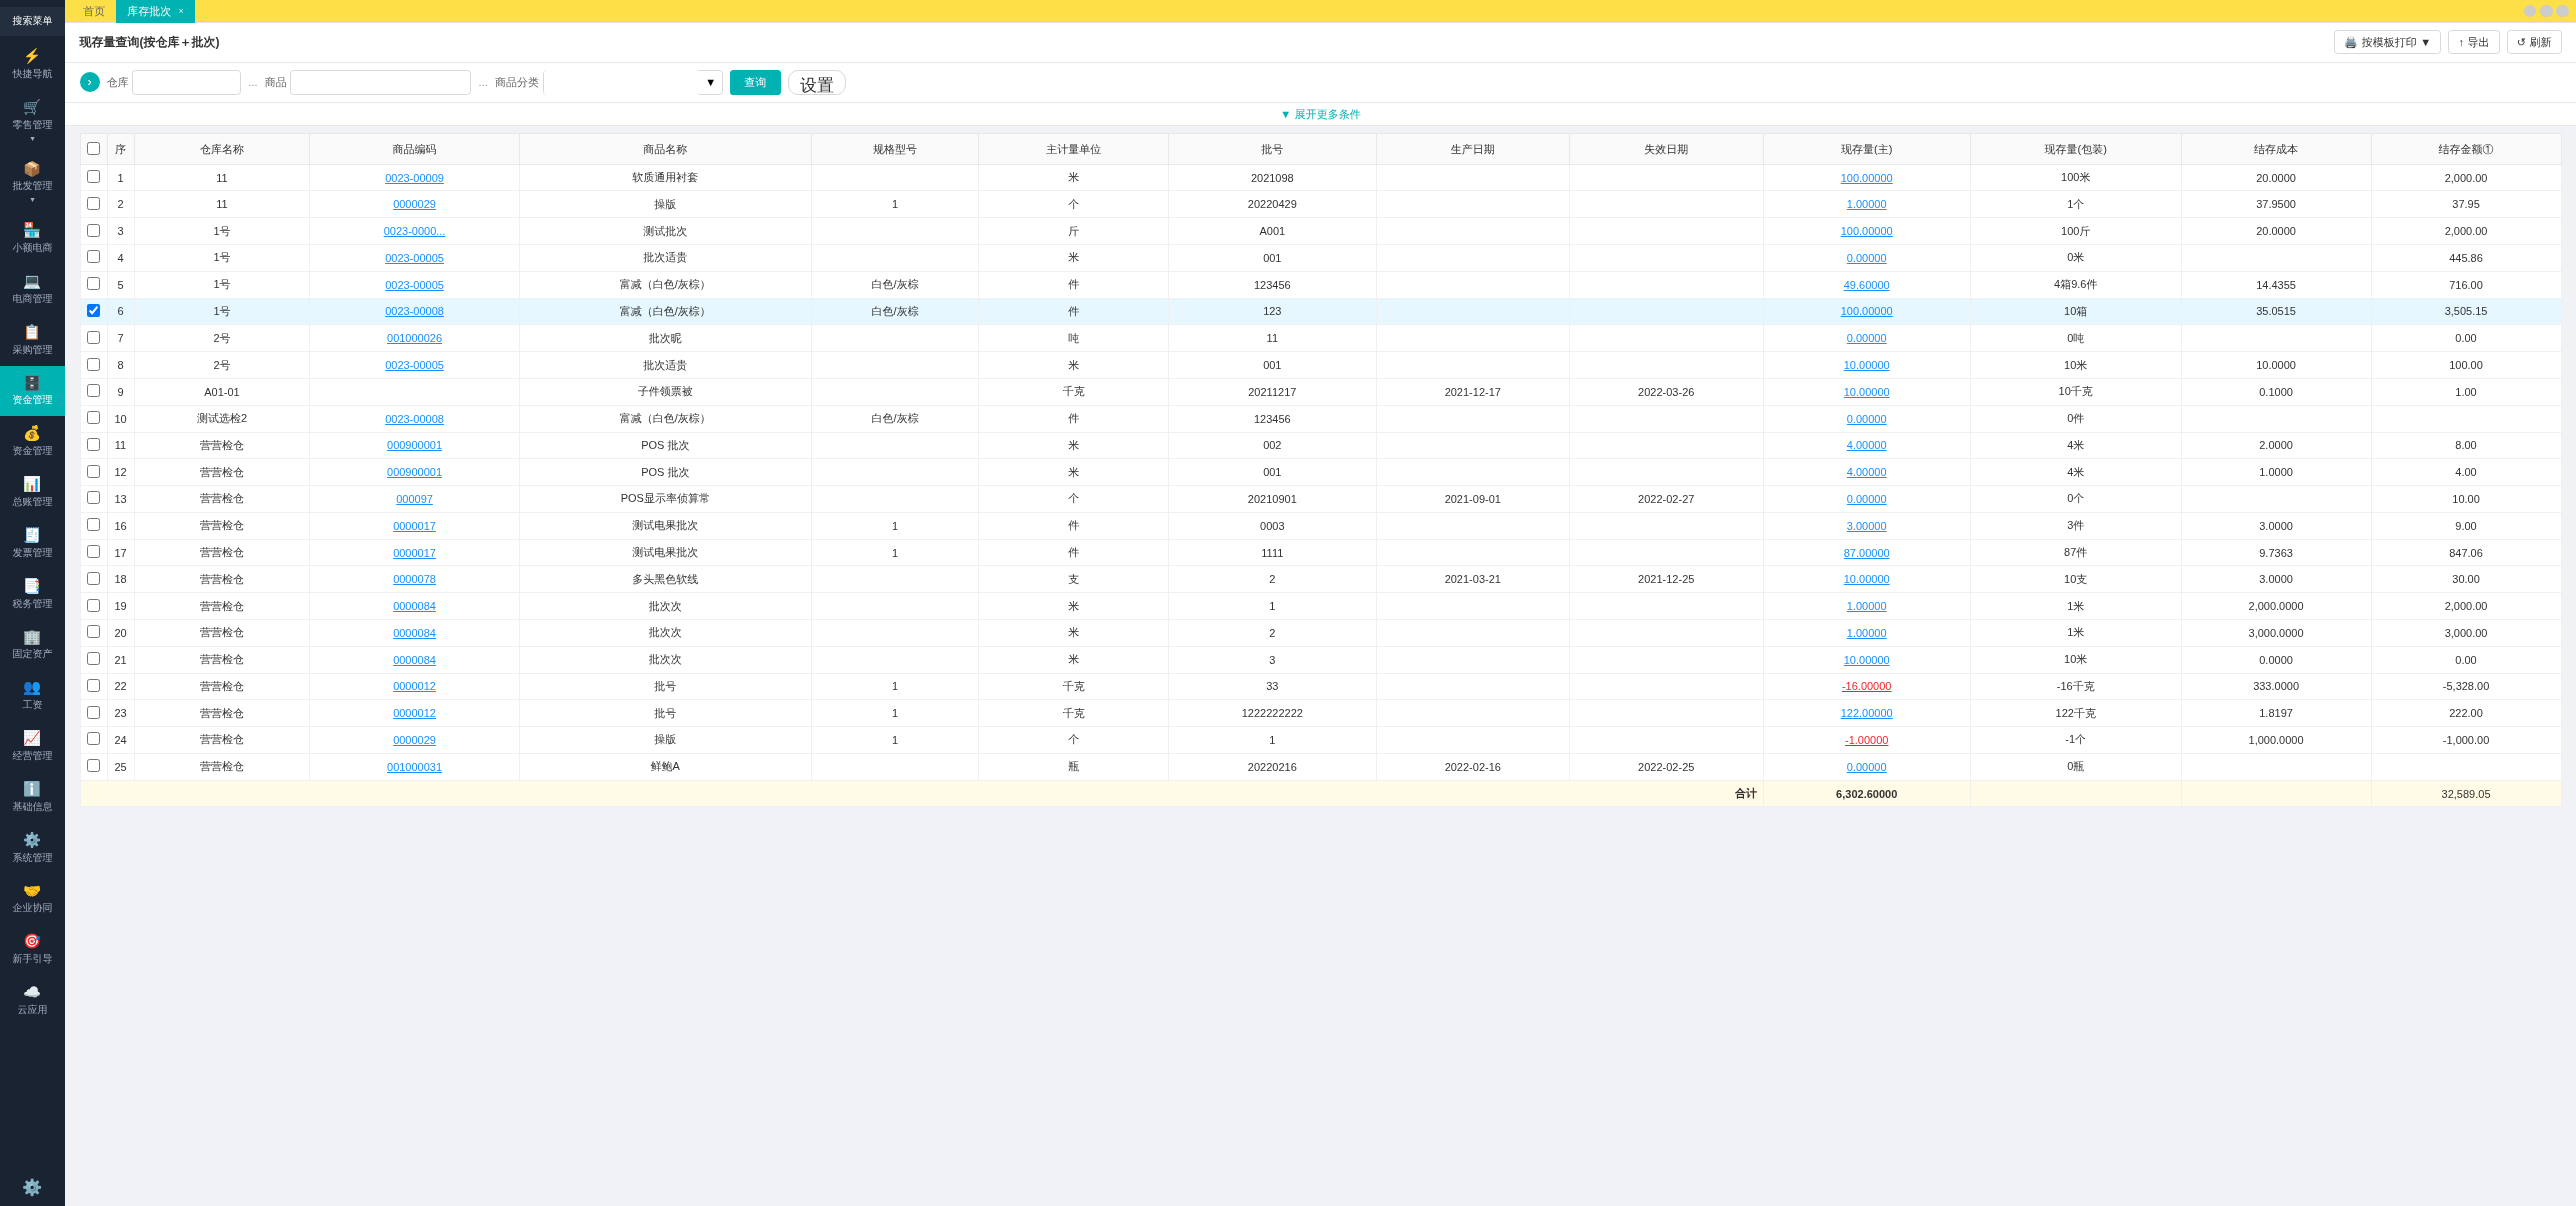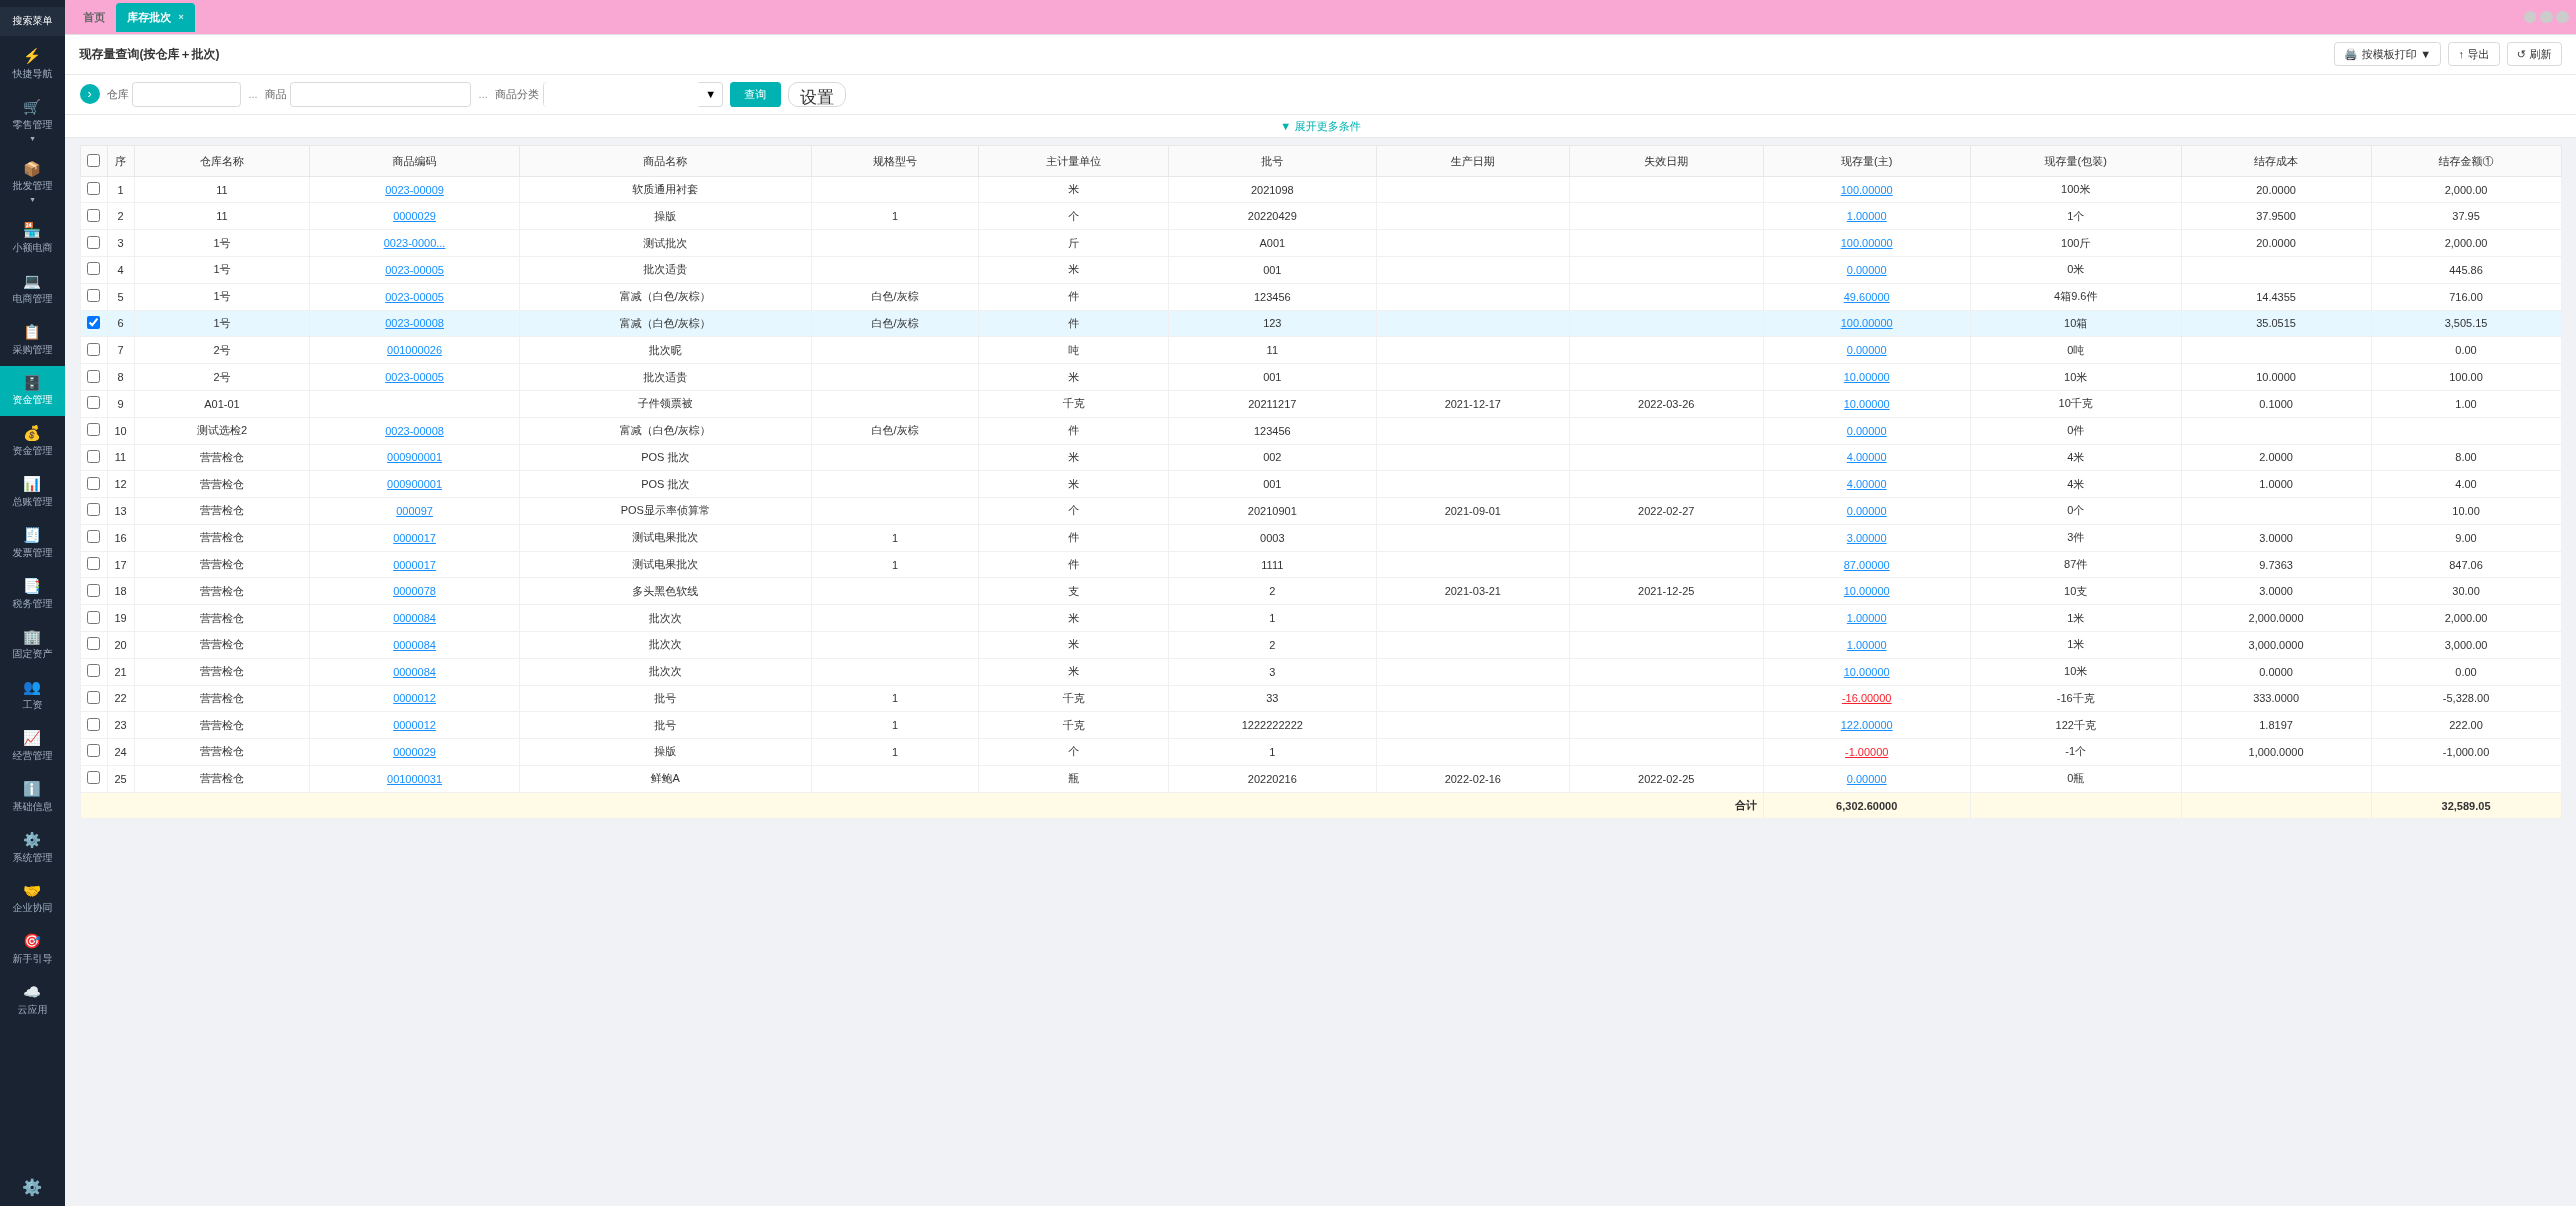--- a/index.html
+++ b/index.html
@@ -58,26 +58,25 @@
       display: flex;
       flex-direction: column;
       overflow: hidden;
       background: #f0f2f5;
     }
 
     
     .tab-bar {
       display: flex;
       align-items: center;
-      background: #f9a8d4;
+      background: #fde047;
       border-bottom: 0.9px solid #e0e0e0;
-      height: 35px;
+      height: 23px;
       padding: 0 7.2px;
       flex-shrink: 0;
-      font-weight: bold;
     }
     .tab {
       display: flex;
       align-items: center;
       padding: 0 11px;
       height: 29px;
       cursor: pointer;
       font-size: 11px;
       color: #666;
       border-radius: 3.6px 3.6px 0 0;
@@ -836,19 +835,19 @@
       <td></td>
       <td class=""></td>
     </tr>
         </tbody>
       <tfoot>
         <tr class="total-row">
           <td colspan="10" style="text-align:right;font-weight:bold;">合计</td>
           <td style="font-weight:bold;">6,302.60000</td>
           <td></td>
           <td></td>
-          <td style="font-weight:bold;margin-top:32px;">32,589.05</td>
+          <td style="font-weight:normal;margin-top:32px;">32,589.05</td>
         </tr>
       </tfoot>
     </table>
   </div>
 </div>
 
 
 </body></html>

